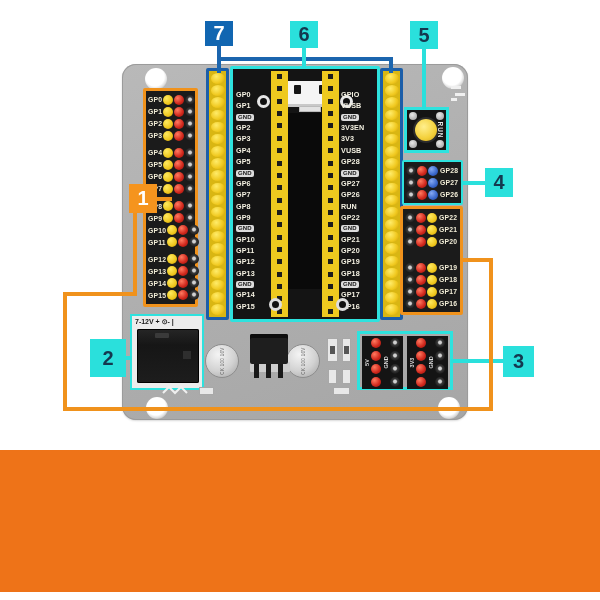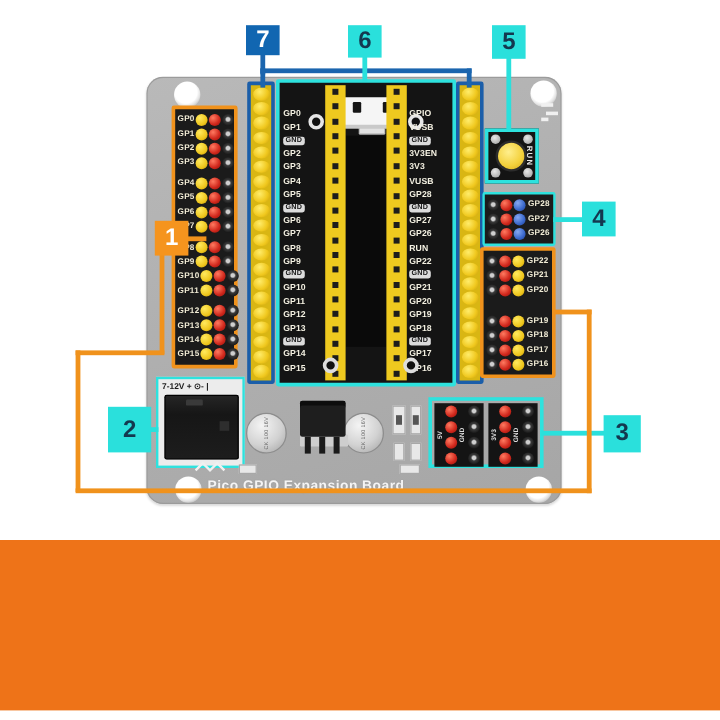--- a/index.html
+++ b/index.html
@@ -104,21 +104,20 @@
 <body>
 
 <div class="stage">
 
   <div class="board">
     <div class="hole" style="left:23px;top:4px;"></div>
     <div class="hole" style="left:320px;top:3px;"></div>
     <div class="hole" style="left:24px;top:333px;"></div>
     <div class="hole" style="left:316px;top:333px;"></div>
   </div>
-  <div class="board-title">Pico GPIO Expansion Board</div>
 
   <div id="left-block" class="tblock">
       <div class="tgroup">
         <div class="trow">
           <span class="tlabel">GP0</span>
           <span class="blob yellow"></span>
           <span class="blob red"></span>
           <span class="blob black"></span>
         </div>
         <div class="trow">

